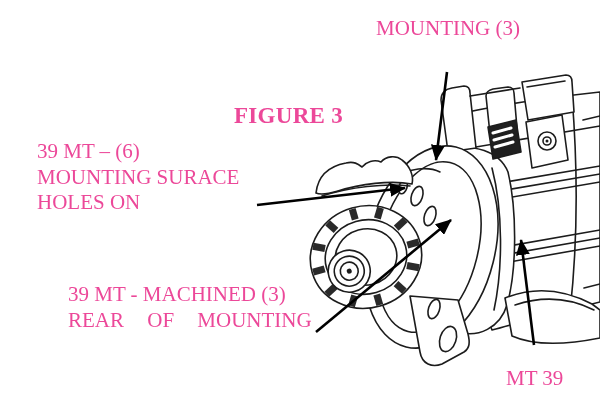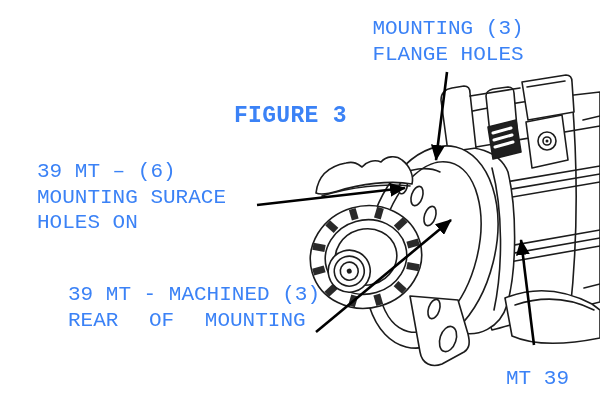--- a/index.html
+++ b/index.html
@@ -1,23 +1,23 @@
 <!DOCTYPE html>
 <html><head>
 <meta charset="utf-8">
 <style>
   html,body{margin:0;padding:0;background:#ffffff;}
   #page{
     position:relative;width:600px;height:400px;background:#ffffff;overflow:hidden;
-    font-family:Liberation Mono, monospace;color:#3b82f6;
+    font-family:Liberation Serif, serif;color:#ec4899;
   }
   .label{position:absolute;font-size:21px;line-height:25.5px;white-space:nowrap;}
   .label-mounting{top:16px;left:352px;width:192px;text-align:center;}
   .figure-title{position:absolute;top:103px;left:234px;font-size:23px;font-weight:bold;letter-spacing:.3px;}
-  .label-counterbore{top:139px;left:37px;margin-top:20px;}
+  .label-counterbore{top:139px;left:37px;}
   .label-machined{top:282px;left:68px;}
   .label-machined div:nth-child(2){word-spacing:18px;}
   .label-machined div:nth-child(3){word-spacing:14px;}
   .label-mt39{top:366px;left:506px;}
   svg{position:absolute;top:0;left:0;}
 </style>
 </head>
 <body>
 
 <div id="page">
@@ -124,21 +124,20 @@
     <g stroke="#000" stroke-width="2.6">
       <line x1="447" y1="72" x2="436" y2="160" marker-end="url(#ah)"></line>
       <line x1="257" y1="205" x2="405" y2="188" marker-end="url(#ah)"></line>
       <line x1="316" y1="332" x2="451" y2="220" marker-end="url(#ah)"></line>
       <line x1="534" y1="345" x2="521" y2="240" marker-end="url(#ah)"></line>
     </g>
   </svg>
 
   <div class="label label-mounting">
     <div>MOUNTING (3)</div>
-    <div>FLANGE HOLES</div>
   </div>
 
   <div class="figure-title">FIGURE 3</div>
 
   <div class="label label-counterbore">
     <div>39 MT – (6)</div>
     <div>MOUNTING SURACE</div>
     <div>HOLES ON</div>
   </div>
 

